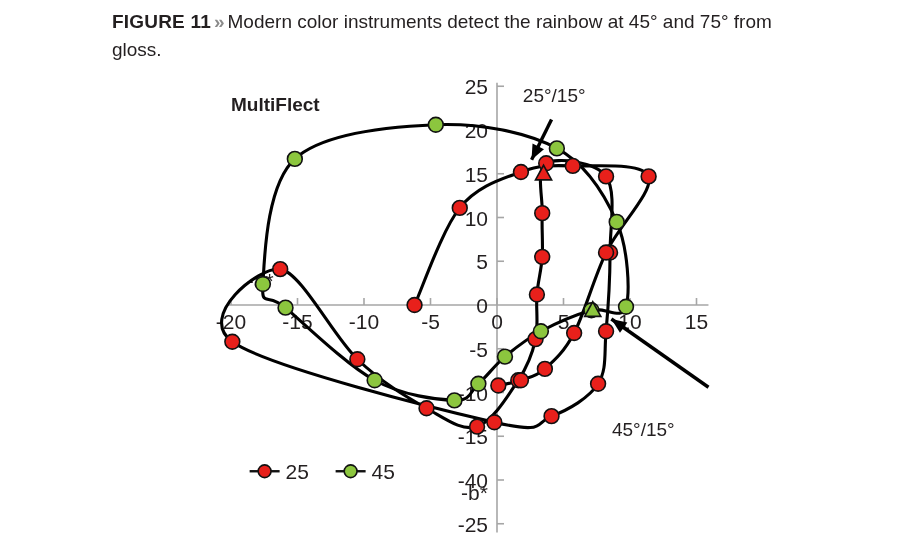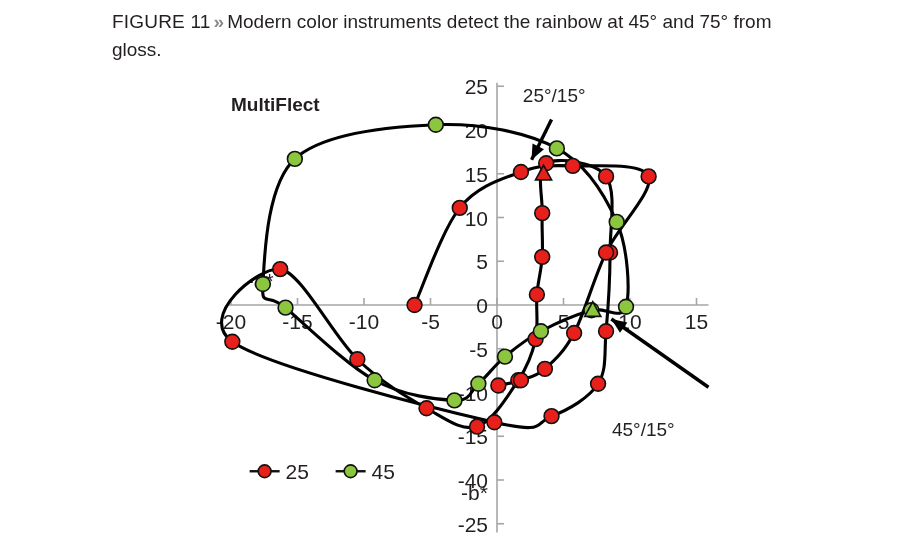--- a/index.html
+++ b/index.html
@@ -5,21 +5,21 @@
   html,body{margin:0;padding:0;}
   body{
     width:900px;height:550px;background:#ffffff;
     font-family:"Liberation Sans", sans-serif;
     color:#1a1a1a;overflow:hidden;position:relative;
   }
   #caption{
     position:absolute;left:112px;top:8px;width:700px;
     font-size:19px;line-height:1.45;color:#231f20;
   }
-  #caption .fig{font-weight:normal;letter-spacing:.2px;}
+  #caption .fig{font-weight:bold;letter-spacing:.2px;}
   #caption .guil{color:#8b8b8b;font-weight:bold;padding:0 3px;}
   #caption .txt{font-weight:normal;}
   #plot{position:absolute;left:0;top:62px;width:900px;height:488px;}
   svg{display:block;}
   .axisline{stroke:#a6a6a6;stroke-width:1.6;fill:none;}
   .tickmark{stroke:#a6a6a6;stroke-width:1.6;}
   .ticklabel{font-family:"Liberation Sans",sans-serif;font-size:21px;fill:#231f20;}
   .axname{font-family:"Liberation Sans",sans-serif;font-size:21px;fill:#231f20;}
   .curve{fill:none;stroke:#000000;stroke-width:3.1;stroke-linecap:round;stroke-linejoin:round;}
   .mk{stroke:#111111;stroke-width:1.6;}

